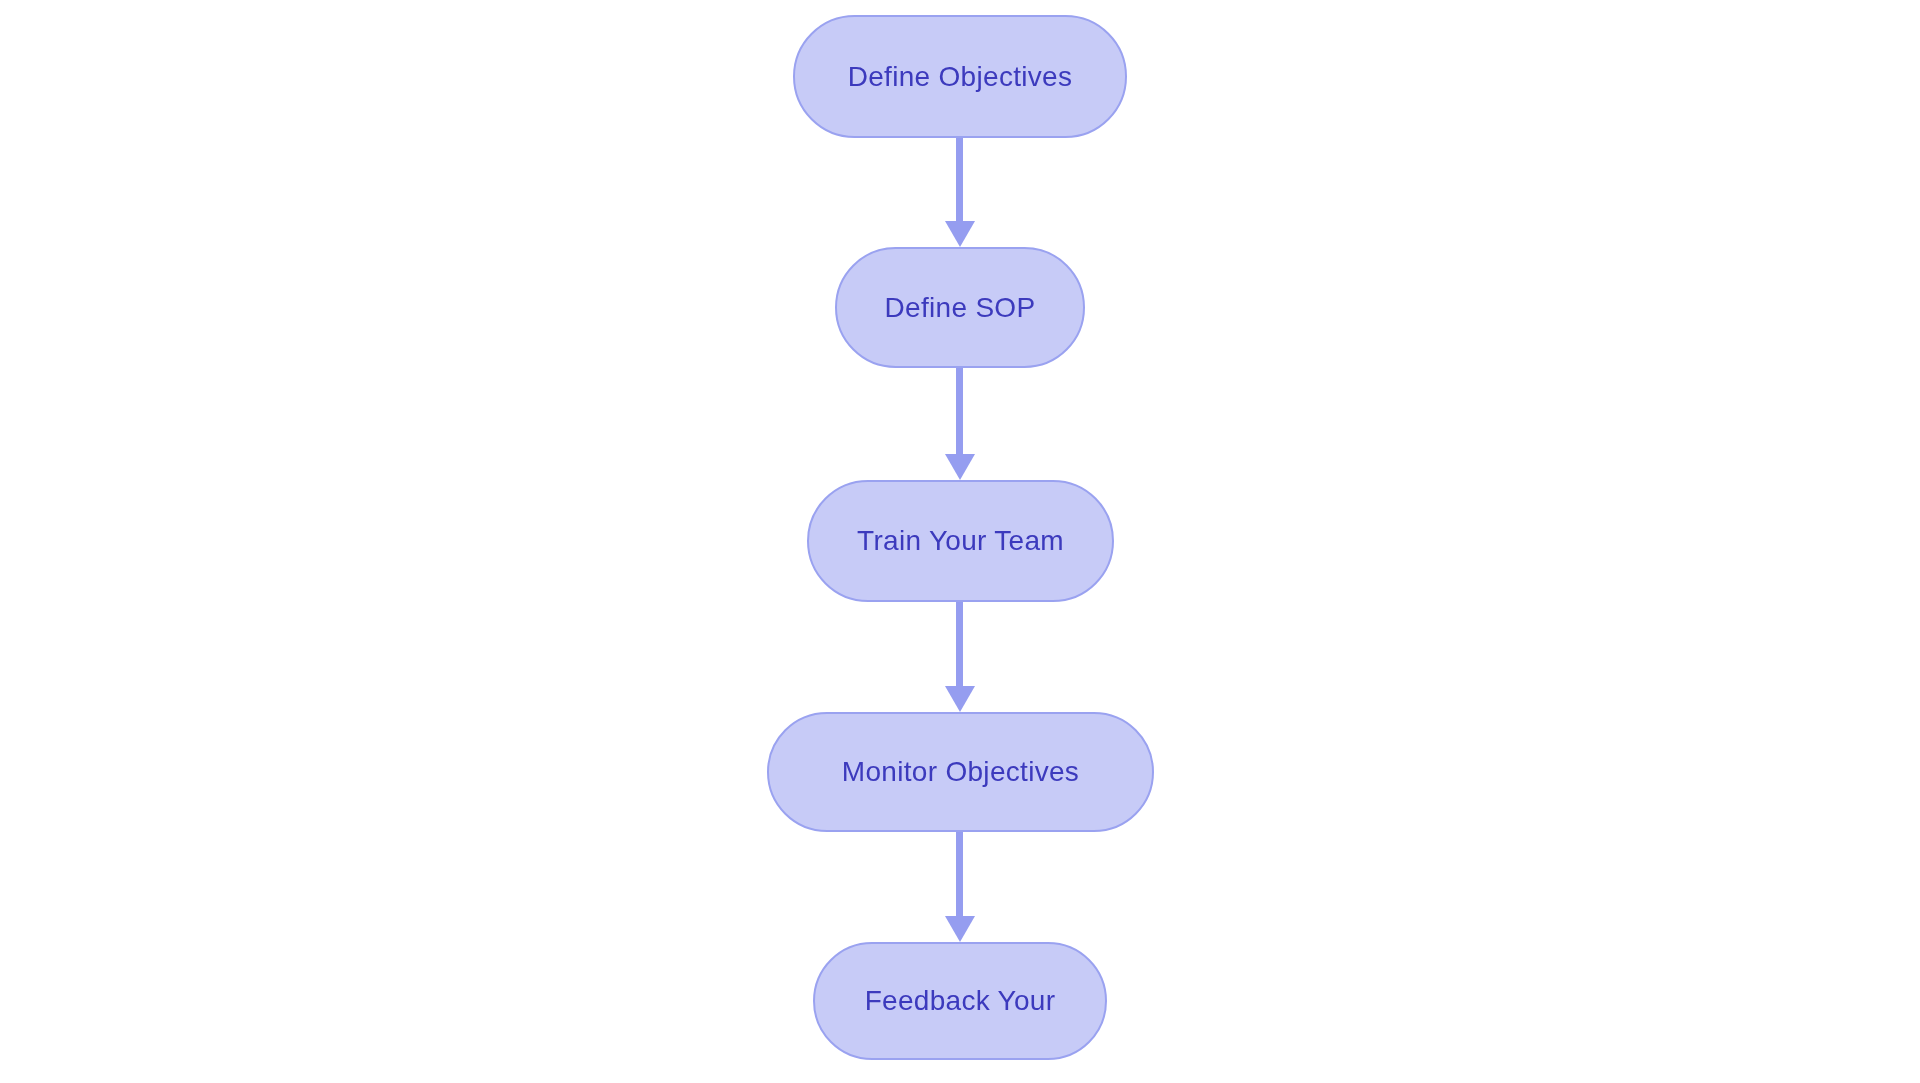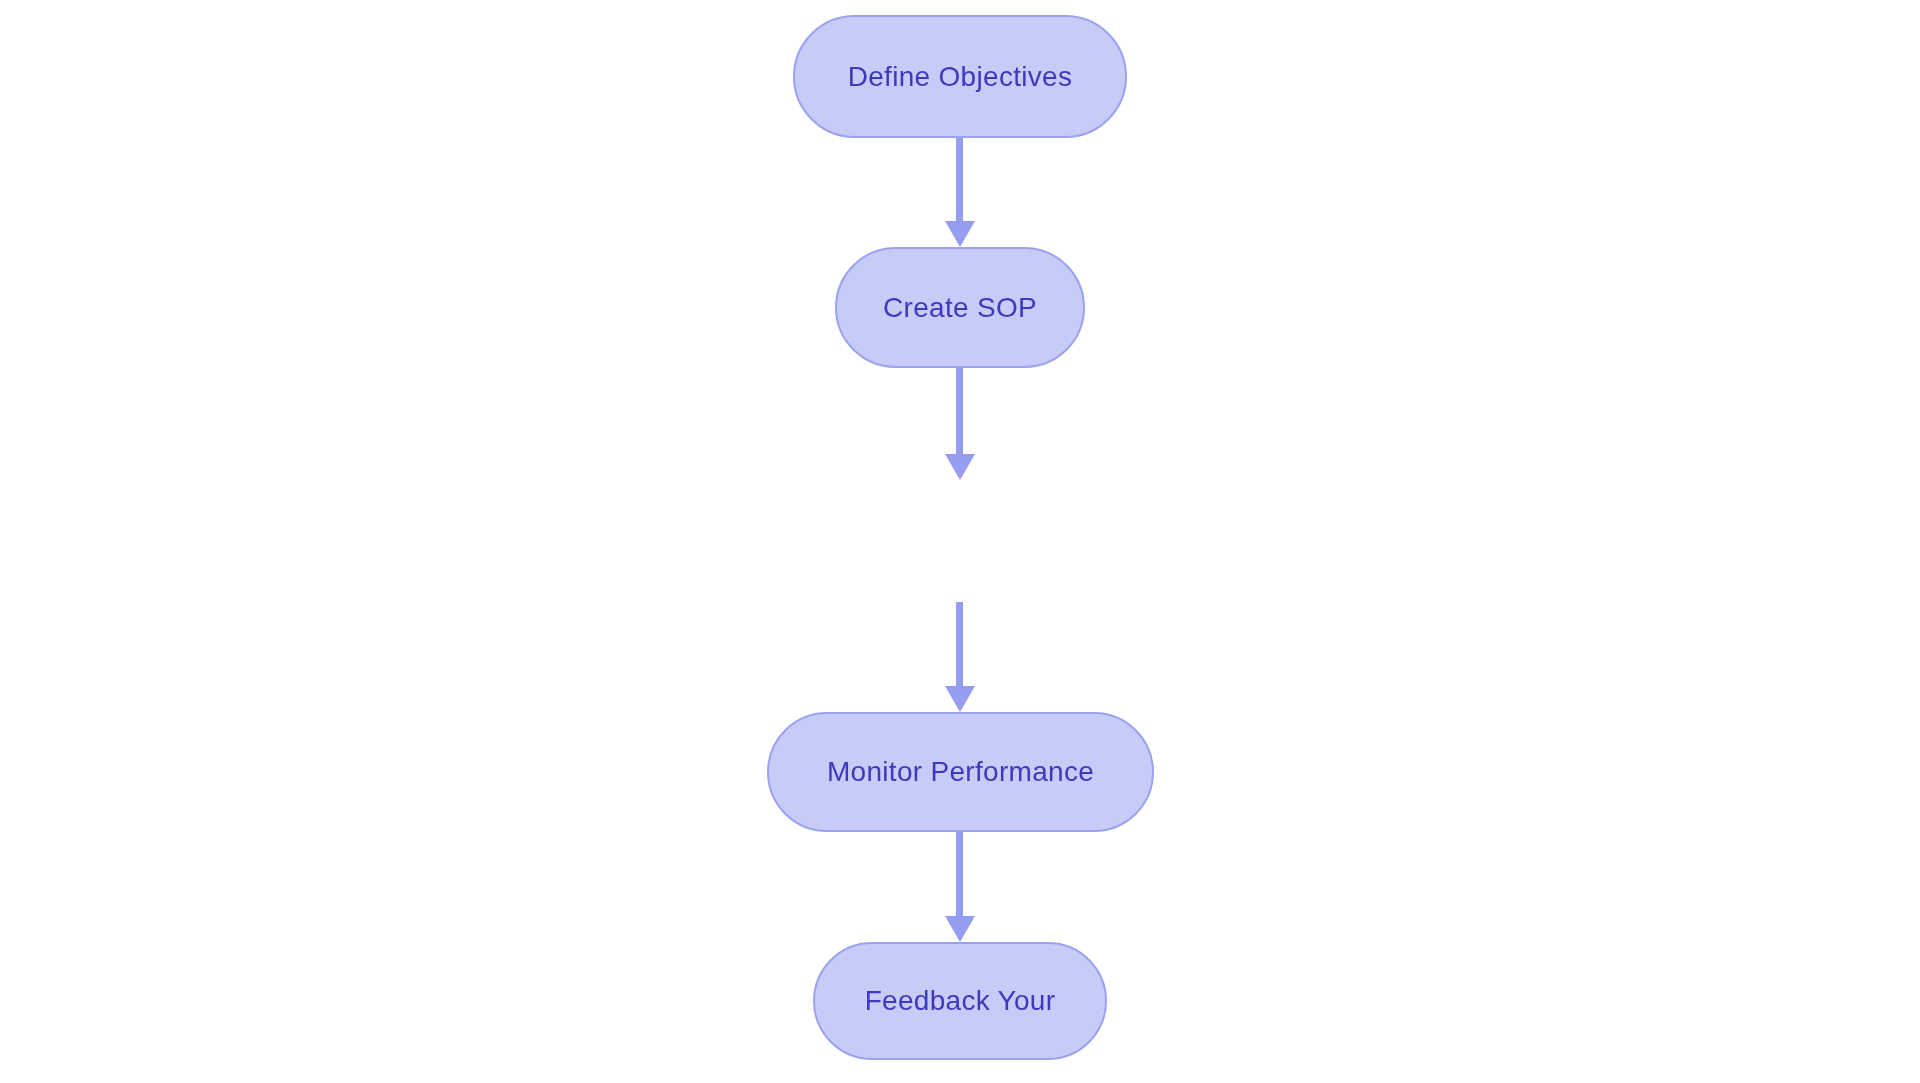--- a/index.html
+++ b/index.html
@@ -73,32 +73,35 @@
 <div class="canvas">
 
   <div class="node node-1">
     <span class="node-label">Define Objectives</span>
   </div>
 
   <div class="arrow-line line-1"></div>
   <div class="arrow-head head-1"></div>
 
   <div class="node node-2">
-    <span class="node-label">Create SOP</span>
+    <span class="node-label">Define SOP</span>
   </div>
 
   <div class="arrow-line line-2"></div>
   <div class="arrow-head head-2"></div>
 
+  <div class="node node-3">
+    <span class="node-label">Train Your Team</span>
+  </div>
 
   <div class="arrow-line line-3"></div>
   <div class="arrow-head head-3"></div>
 
   <div class="node node-4">
-    <span class="node-label">Monitor Performance</span>
+    <span class="node-label">Monitor Objectives</span>
   </div>
 
   <div class="arrow-line line-4"></div>
   <div class="arrow-head head-4"></div>
 
   <div class="node node-5">
     <span class="node-label">Feedback Your</span>
   </div>
 
 </div>

